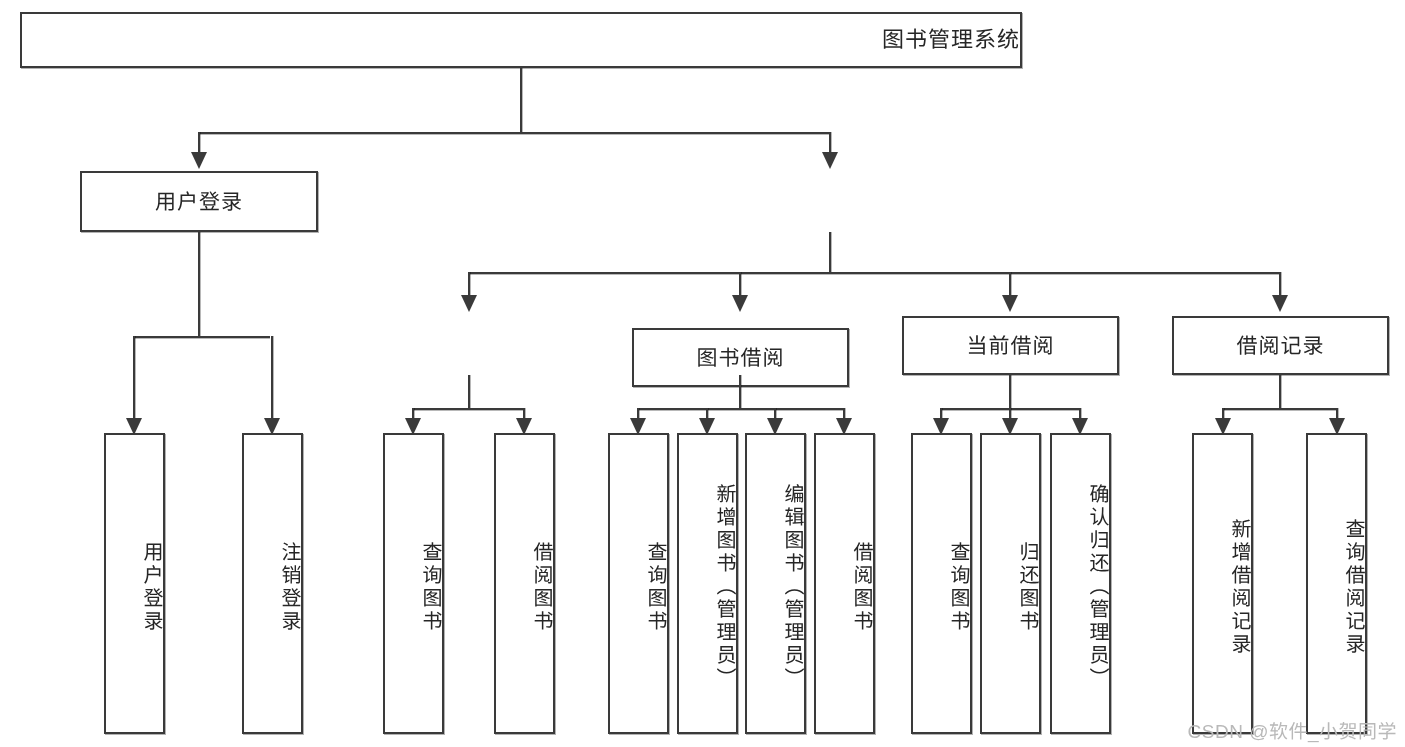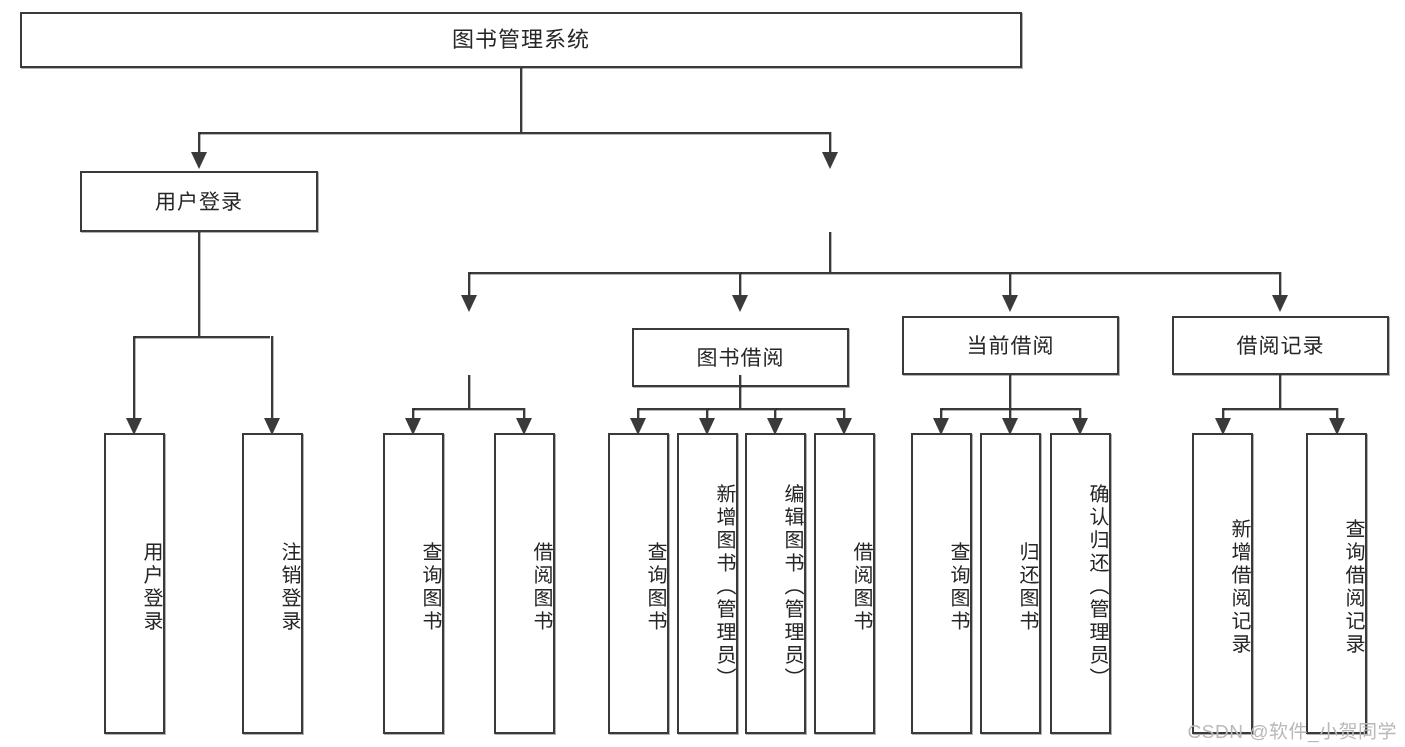--- a/index.html
+++ b/index.html
@@ -87,21 +87,21 @@
     letter-spacing: 0.5px;
     pointer-events: none;
     text-align: right;
   }
 </style>
 </head>
 <body>
 
 <div id="canvas">
 
-  <div class="node horiz root" style="left:20px; top:12px; width:1002px; height:56px;">
+  <div class="node horiz root" style="left:20px; top:12px; width:1002px; height:56px;justify-content:flex-end;">
     <span>图书管理系统</span>
   </div>
 
   <div class="line-v" style="left:520px; top:68px; height:64px;"></div>
 
   <div class="line-h" style="left:198px; top:132px; width:632px;"></div>
 
   <div class="line-v" style="left:198px; top:132px; height:22px;"></div>
   <div class="arrow" style="left:191px; top:152px;"></div>
   <div class="line-v" style="left:829px; top:132px; height:22px;"></div>

